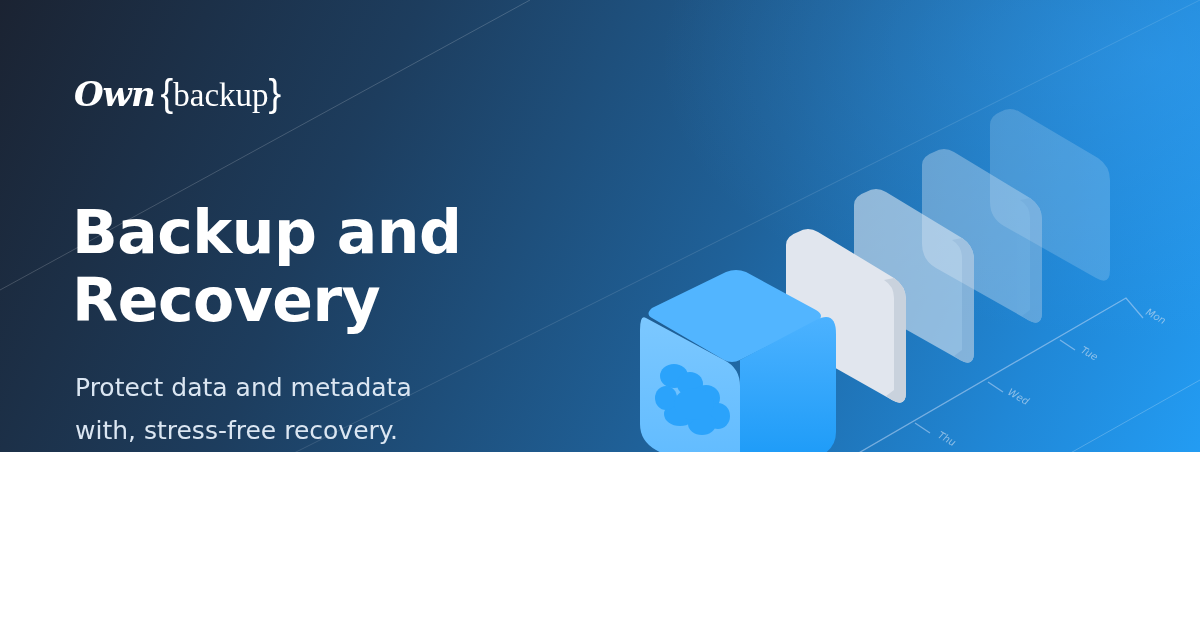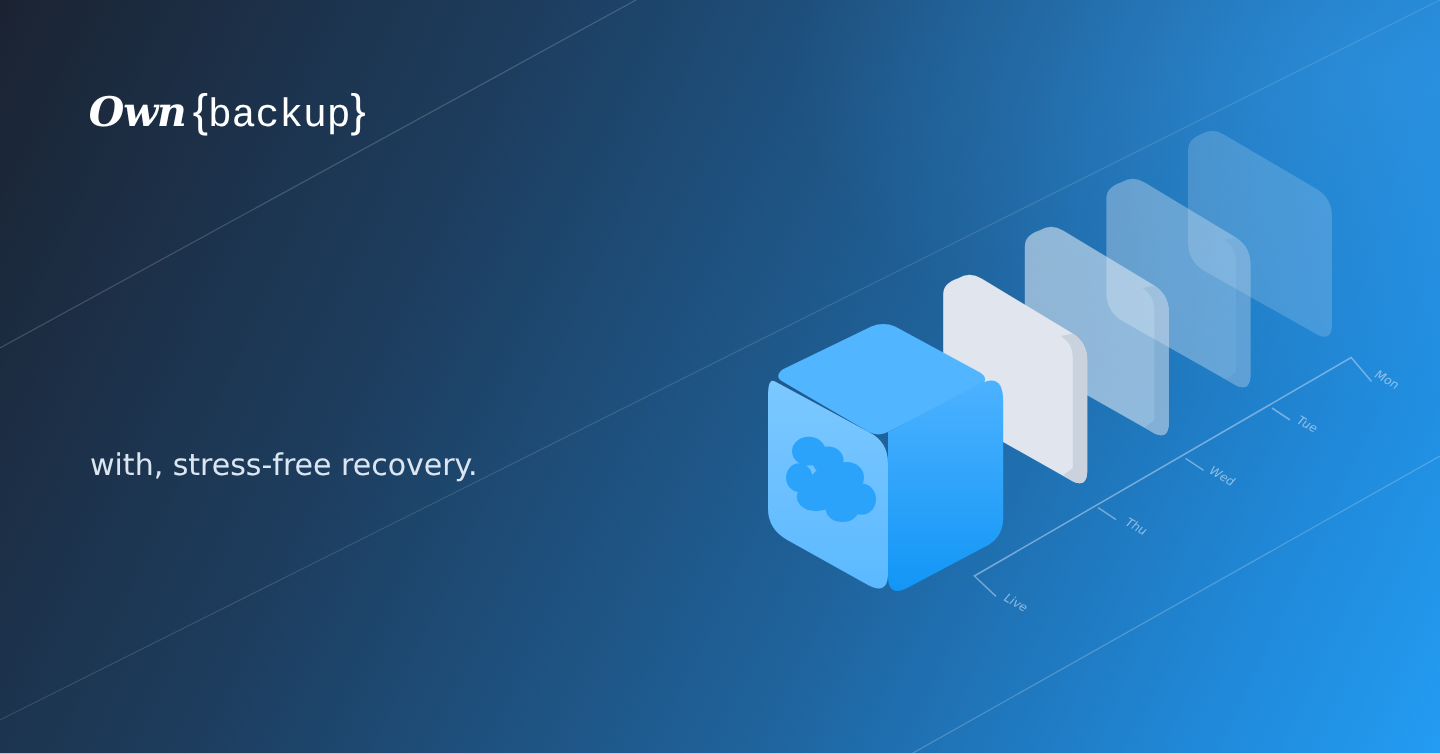--- a/index.html
+++ b/index.html
@@ -1,25 +1,25 @@
 <!DOCTYPE html>
 <html><head>
 <meta charset="utf-8">
 <style>
   html,body{margin:0;padding:0;}
   body{width:1200px;height:628px;overflow:hidden;font-family:"Liberation Sans",sans-serif;}
-  .banner{position:relative;width:1200px;height:628px;overflow:hidden;
+  .banner{position:relative;width:1200px;height:452px;overflow:hidden;
     background:linear-gradient(115deg,#1b2332 0%,#1d3d5e 30%,#1f6199 60%,#2087d6 85%,#239cf3 100%);}
   .glow{position:absolute;left:0;top:0;width:1200px;height:628px;
     background:radial-gradient(ellipse 700px 400px at 1150px 60px,rgba(60,170,255,0.35),rgba(0,0,0,0) 70%);}
   .bg-lines{position:absolute;left:0;top:0;}
   .logo{position:absolute;left:74px;top:72px;display:flex;align-items:baseline;color:#fff;}
   .logo .own{font-family:"DejaVu Serif",serif;font-style:italic;font-weight:bold;font-size:34px;letter-spacing:-1px;}
   .logo .brace{font-family:"Liberation Sans",sans-serif;font-weight:300;font-size:38px;margin-left:6px;}
-  .logo .word{font-family:Liberation Mono, monospace;font-size:33px;}
+  .logo .word{font-family:Liberation Serif, serif;font-size:33px;}
   .headline{position:absolute;left:72px;top:198px;margin:0;color:#fff;font-family:"DejaVu Sans",sans-serif;font-weight:bold;font-size:60px;line-height:68px;letter-spacing:-0.5px;}
   .headline span{display:block;}
   .subtext{position:absolute;left:75px;top:366px;margin:0;color:#dbe6f2;font-family:"DejaVu Sans",sans-serif;font-size:25px;line-height:43px;}
   .subtext span{display:block;white-space:nowrap;}
   .illustration{position:absolute;left:0;top:0;}
   .tl-label{font-family:"DejaVu Sans",sans-serif;font-size:10px;fill:rgba(190,215,240,0.7);font-style:italic;}
 </style>
 </head>
 <body>
 
@@ -32,22 +32,27 @@
     <line x1="760" y1="628" x2="1200" y2="380" stroke="rgba(255,255,255,0.22)" stroke-width="1"></line>
   </svg>
 
   <div class="logo">
     <span class="own">Own</span>
     <span class="brace">{</span>
     <span class="word">backup</span>
     <span class="brace" style="margin-left:0">}</span>
   </div>
 
+  <h1 class="headline">
+    <span>Backup and</span>
+    <span>Recovery</span>
+  </h1>
 
   <p class="subtext">
+    <span>Protect data and metadata</span>
     <span>with, stress-free recovery.</span>
   </p>
 
   <svg class="illustration" width="1200" height="628">
     <defs>
       <linearGradient id="cubeRight" x1="0" y1="0" x2="0" y2="1">
         <stop offset="0" stop-color="#4cb2ff"></stop>
         <stop offset="1" stop-color="#1296f6"></stop>
       </linearGradient>
       <linearGradient id="cubeLeft" x1="0" y1="0" x2="0" y2="1">

